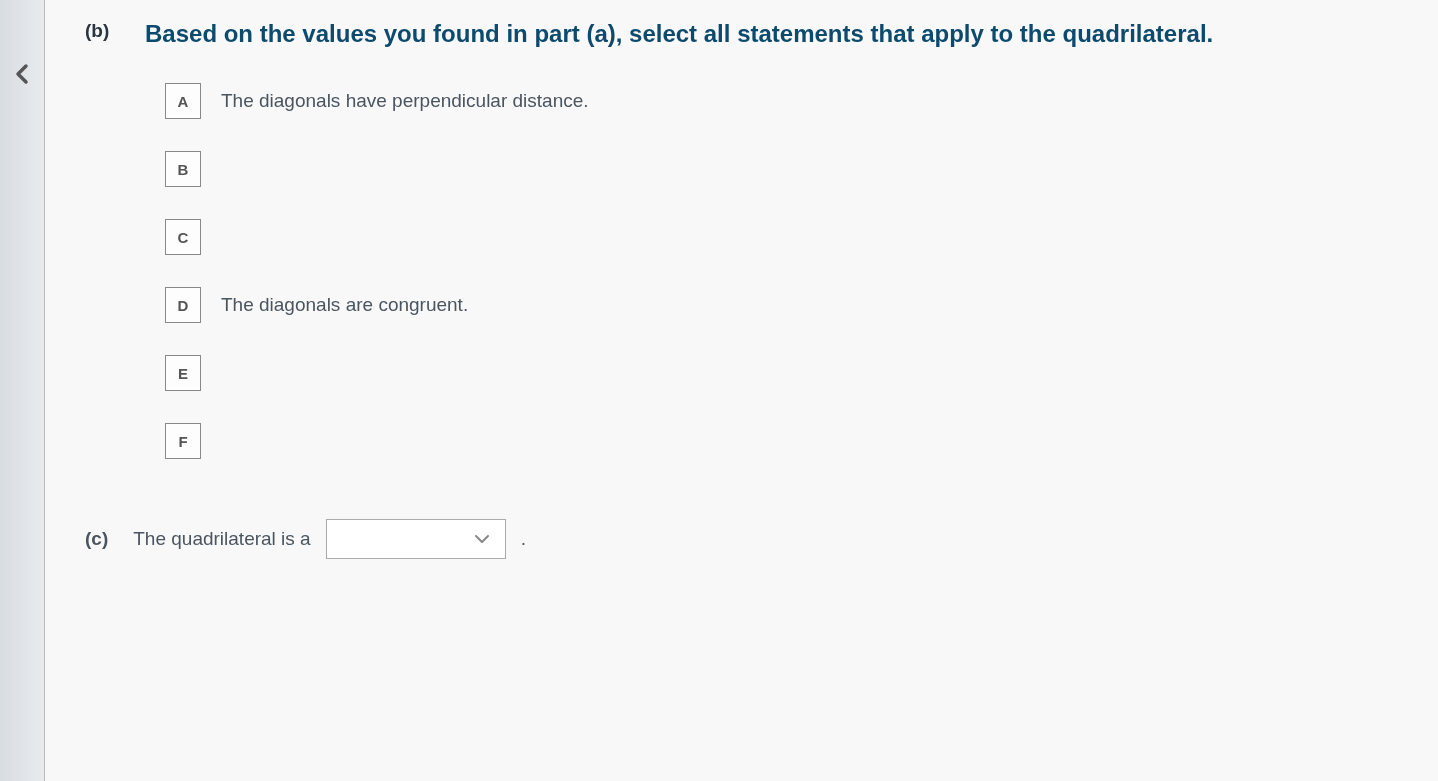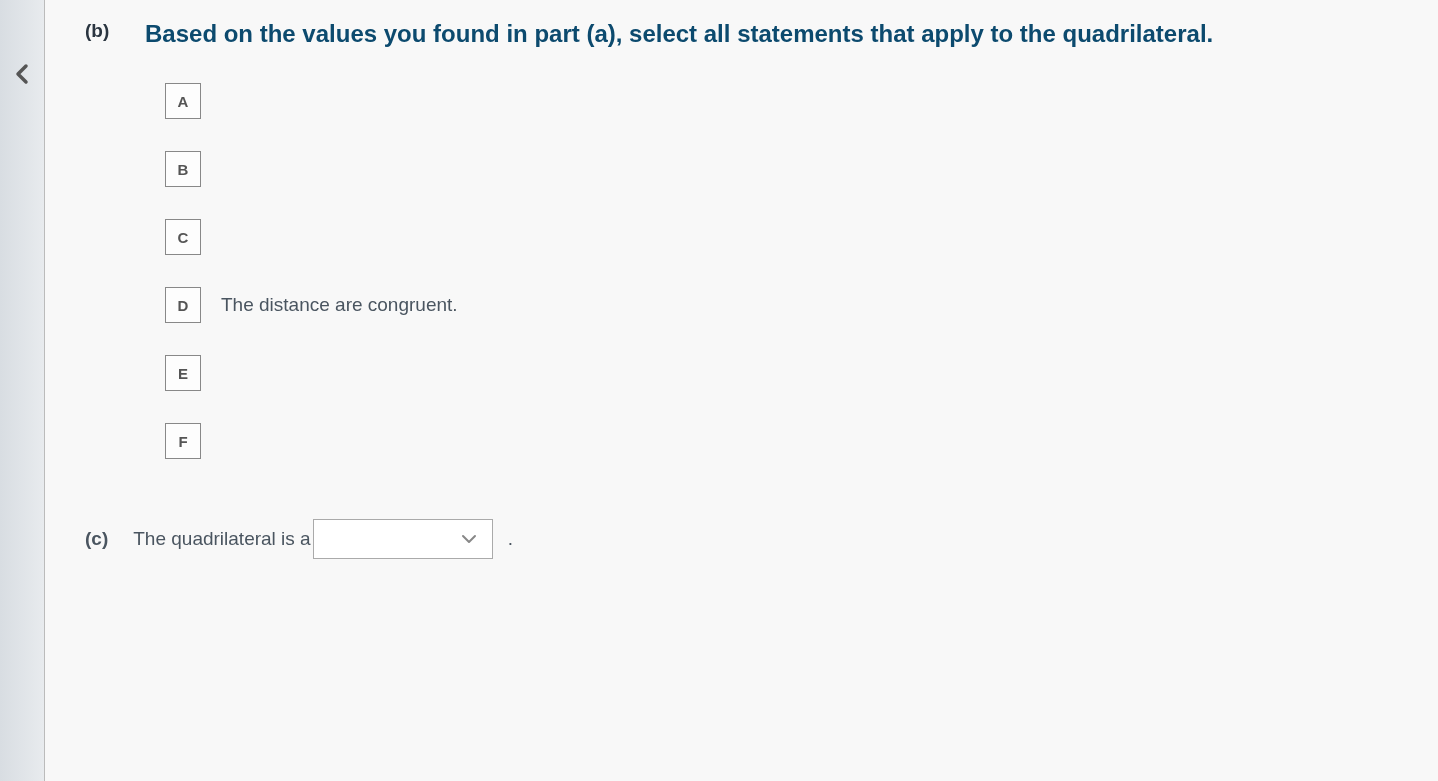--- a/index.html
+++ b/index.html
@@ -108,21 +108,21 @@
     .question-c-label {
       font-weight: bold;
       color: #4a5560;
       font-size: 19px;
       margin-right: 25px;
     }
     
     .question-c-text {
       color: #4a5560;
       font-size: 19px;
-      margin-right: 2px;
+      margin-right: 15px;
     }
     
     .dropdown {
       width: 180px;
       height: 40px;
       border: 1.5px solid #aaa;
       background: #fff;
       display: flex;
       align-items: center;
       justify-content: flex-end;
@@ -155,33 +155,34 @@
 
   <div class="question-header">
     <span class="question-label">(b)</span>
     <span class="question-text">Based on the values you found in part (a), select all statements that apply to the quadrilateral.</span>
   </div>
 
   <div class="options-container">
 
     <div class="option-row">
       <div class="option-box">A</div>
+      <span class="option-text">The diagonals have perpendicular distance.</span>
     </div>
 
     <div class="option-row">
       <div class="option-box">B</div>
     </div>
 
     <div class="option-row">
       <div class="option-box">C</div>
     </div>
 
     <div class="option-row">
       <div class="option-box">D</div>
-      <span class="option-text">The distance are congruent.</span>
+      <span class="option-text">The diagonals are congruent.</span>
     </div>
 
     <div class="option-row">
       <div class="option-box">E</div>
     </div>
 
     <div class="option-row">
       <div class="option-box">F</div>
     </div>
 

